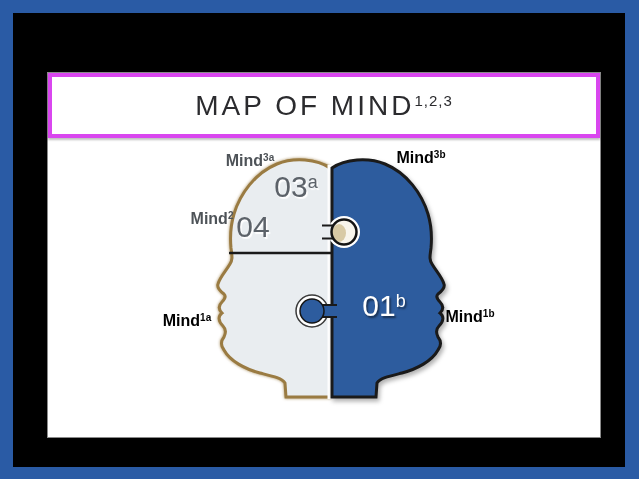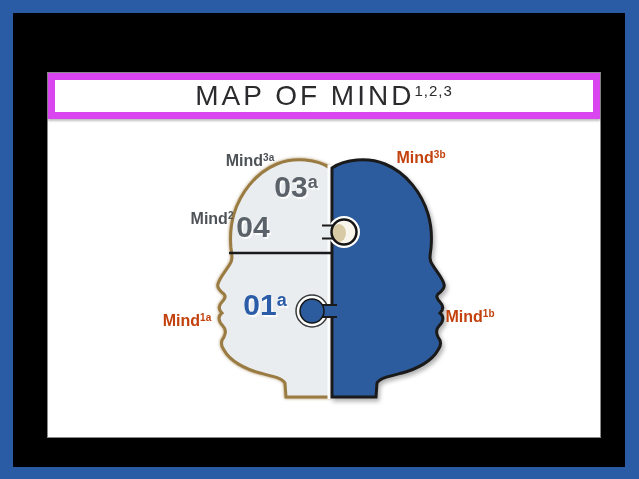--- a/index.html
+++ b/index.html
@@ -12,44 +12,44 @@
   .stage{position:absolute;left:0;top:0;width:639px;height:479px;}
   .black-frame{
     position:absolute;left:13px;top:13px;width:612px;height:454px;
     background:#000;
   }
   .panel{
     position:absolute;left:47px;top:72px;width:554px;height:366px;
     background:#fff;border:1px solid #8a8a8a;box-sizing:border-box;
   }
   .title-box{
-    position:absolute;left:0;top:0;right:0;height:46px;
-    background:#fff;border:7px solid #d946ef;box-sizing:border-box;
+    position:absolute;left:0;top:0;right:0;height:65px;
+    background:#fff;border:4px solid #d946ef;box-sizing:border-box;
     display:flex;align-items:center;justify-content:center;
     box-shadow:0 2px 2px rgba(0,0,0,0.25);
   }
   .title-text{
     font-size:28px;letter-spacing:3px;color:#2b2b2e;font-weight:400;
     white-space:nowrap;
   }
   .title-sup{font-size:15px;vertical-align:9px;letter-spacing:1px;}
   .diagram{
     position:absolute;left:0;top:54px;width:552px;height:376px;
   }
   .diagram svg{position:absolute;left:0;top:0;}
   .lbl{
     position:absolute;transform:translate(-50%,-50%);
     font-weight:700;font-size:16px;white-space:nowrap;
   }
   .lbl sup{font-size:10px;vertical-align:5px;}
   .lbl-gray{color:#4e5358;}
-  .lbl-blue{color:#c2410c;}
+  .lbl-blue{color:#000000;}
   .num{
     position:absolute;transform:translate(-50%,-50%);
-    font-weight:700;font-size:30px;white-space:nowrap;letter-spacing:0px;
+    font-weight:400;font-size:30px;white-space:nowrap;letter-spacing:0px;
   }
   .num sup{font-size:18px;vertical-align:9px;}
   .num-gray{color:#5c6269;text-shadow:1.5px 1.5px 1px rgba(255,255,255,0.95);}
   .num-white{color:#ffffff;text-shadow:1.5px 2px 2px rgba(0,0,0,0.5);}
   .num-blue{color:#2b5ca8;text-shadow:1.5px 1.5px 1px rgba(255,255,255,0.95);}
 </style>
 </head>
 <body>
 
 <div class="stage">
@@ -110,18 +110,18 @@
 
       <div class="lbl lbl-blue" style="left:139px;top:194px;"><span>Mind</span><sup>1a</sup></div>
 
       <div class="lbl lbl-blue" style="left:422px;top:190px;"><span>Mind</span><sup>1b</sup></div>
 
       <div class="num num-gray" style="left:248px;top:60px;"><span>03</span><sup>a</sup></div>
 
 
       <div class="num num-gray" style="left:205px;top:100px;"><span>04</span><sup></sup></div>
 
-      <div class="num num-blue" style="left:217px;top:178px;"><span>01</span><sup>a</sup></div>
 
+      <div class="num num-white" style="left:336px;top:179px;"><span>01</span><sup>b</sup></div>
 
     </div>
   </div>
 </div>
 
 </body></html>

